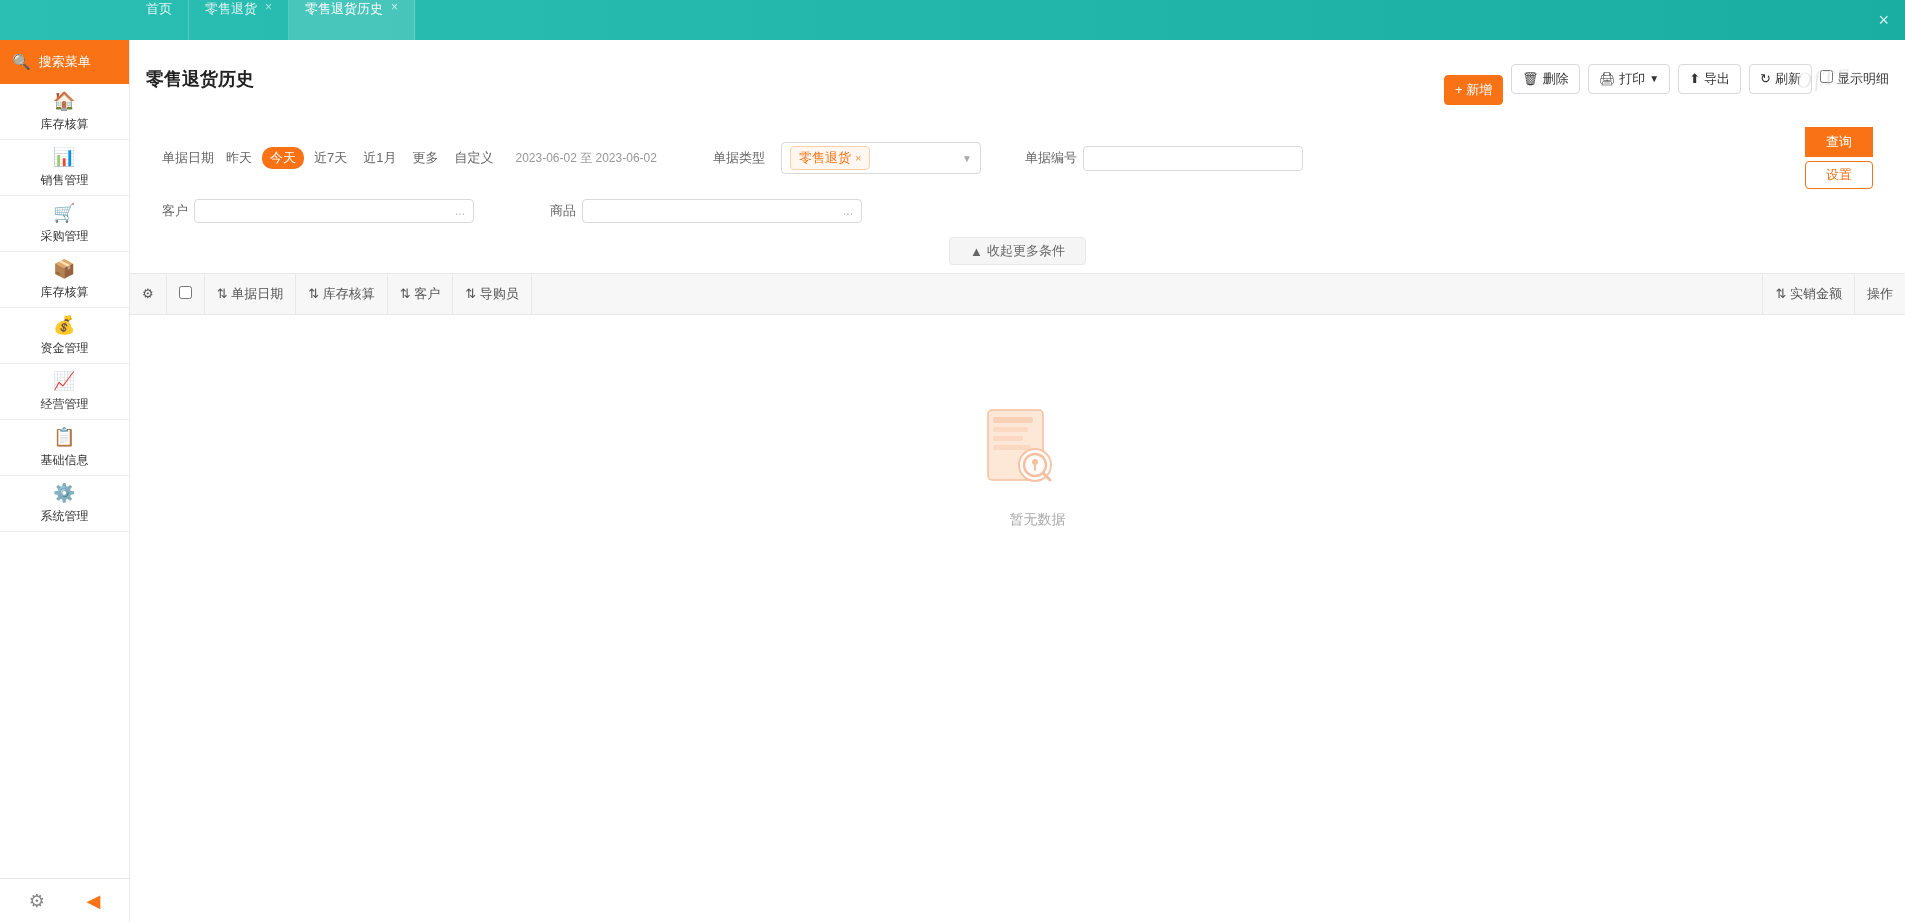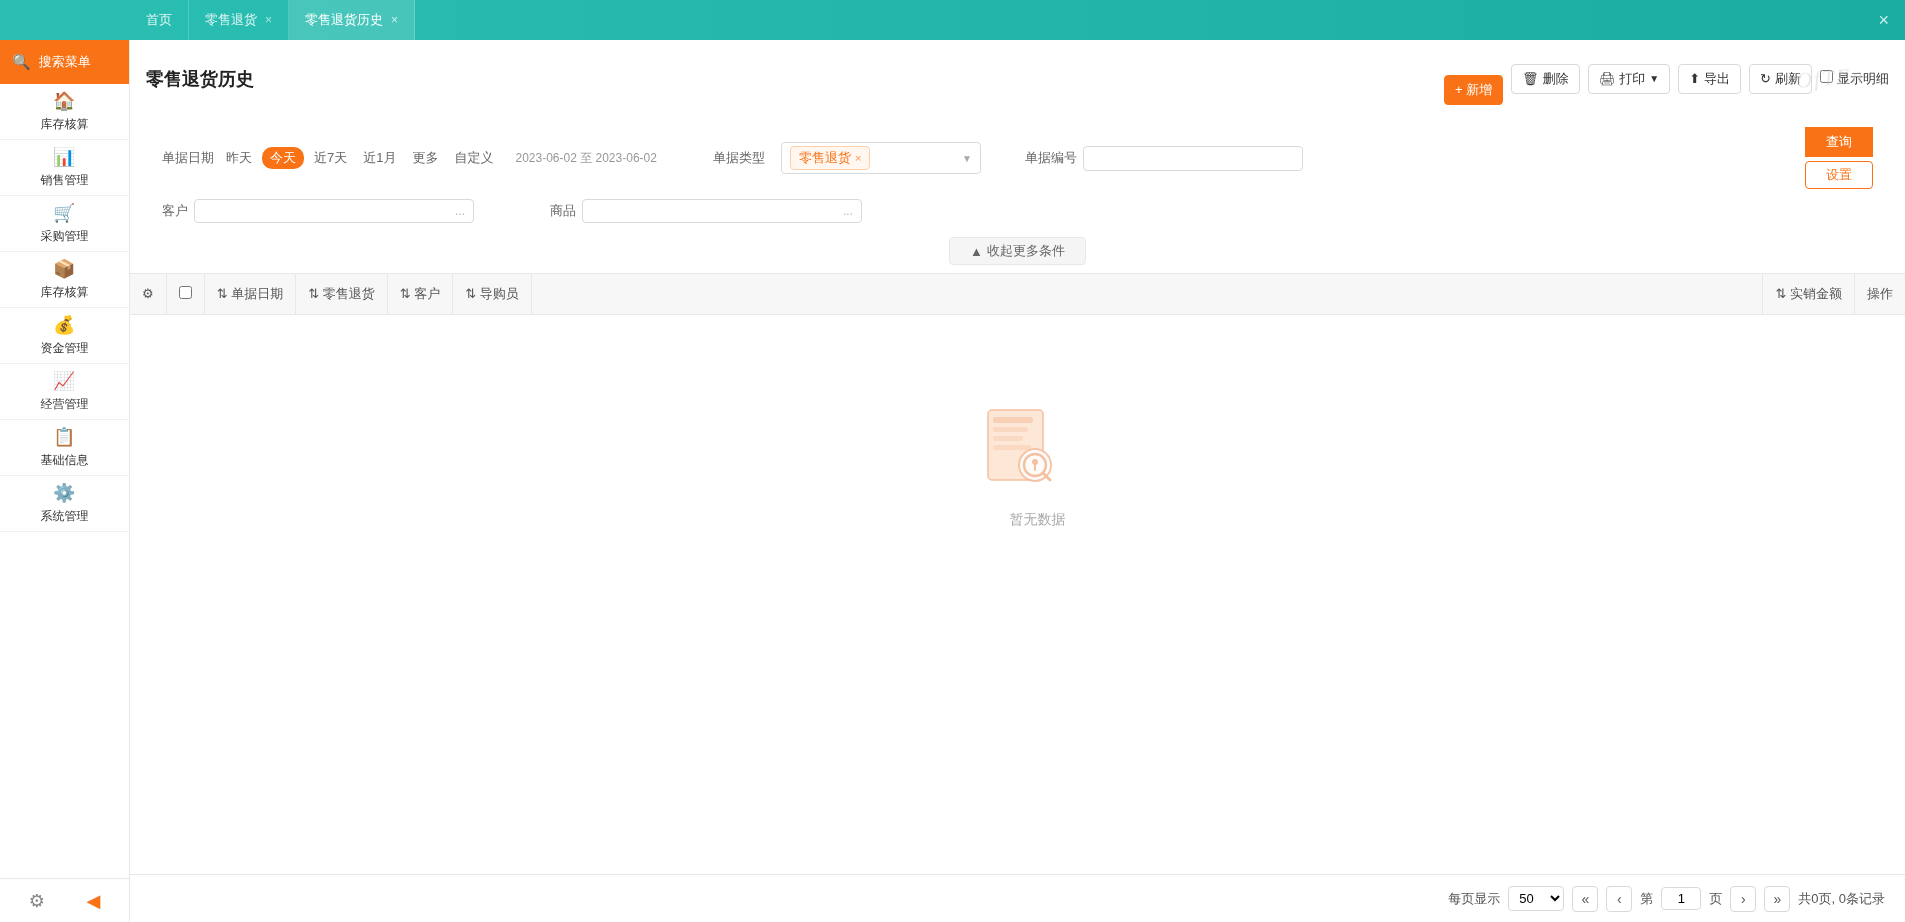--- a/index.html
+++ b/index.html
@@ -9,21 +9,20 @@
     .top-bar {
       height: 40px;
       background: linear-gradient(to right, #2bbfb3, #1aada1);
       display: flex;
       align-items: center;
       padding: 0 0 0 130px;
       position: relative;
     }
     .top-bar-tab {
       display: flex;
-      align-items: center;
       height: 40px;
       padding: 0 16px;
       font-size: 13px;
       color: rgba(255,255,255,0.85);
       cursor: pointer;
       border-right: 1px solid rgba(255,255,255,0.2);
       white-space: nowrap;
       position: relative;
     }
     .top-bar-tab.active {
@@ -518,21 +517,21 @@
           <th class="col-check">
             <input type="checkbox" style="">
           </th>
           <th>
             <span class="col-sort">
               <span>⇅ 单据日期</span>
             </span>
           </th>
           <th>
             <span class="col-sort">
-              <span>⇅ 零售退货</span>
+              <span>⇅ 库存核算</span>
             </span>
           </th>
           <th>
             <span class="col-sort">
               <span>⇅ 客户</span>
             </span>
           </th>
           <th>
             <span class="col-sort">
               <span>⇅ 导购员</span>
@@ -567,31 +566,15 @@
                 <line x1="67" y1="70" x2="67" y2="75" stroke="#f5c0a0" stroke-width="2" stroke-linecap="round"></line>
               </svg>
               <span class="empty-text">暂无数据</span>
             </div>
           </td>
         </tr>
       </tbody>
     </table>
   </div>
 
-  <div class="pagination-bar">
-    <span>每页显示</span>
-    <select class="page-size-select">
-      <option value="50" selected="">50</option>
-      <option value="100">100</option>
-      <option value="200">200</option>
-    </select>
-    <button class="page-btn">«</button>
-    <button class="page-btn">‹</button>
-    <span>第</span>
-    <input class="page-input" type="text" value="1" style="">
-    <span>页</span>
-    <button class="page-btn">›</button>
-    <button class="page-btn">»</button>
-    <span>共0页, 0条记录</span>
-  </div>
 </div>
 
 <div class="watermark">OfTEn</div>
 
 </body></html>

